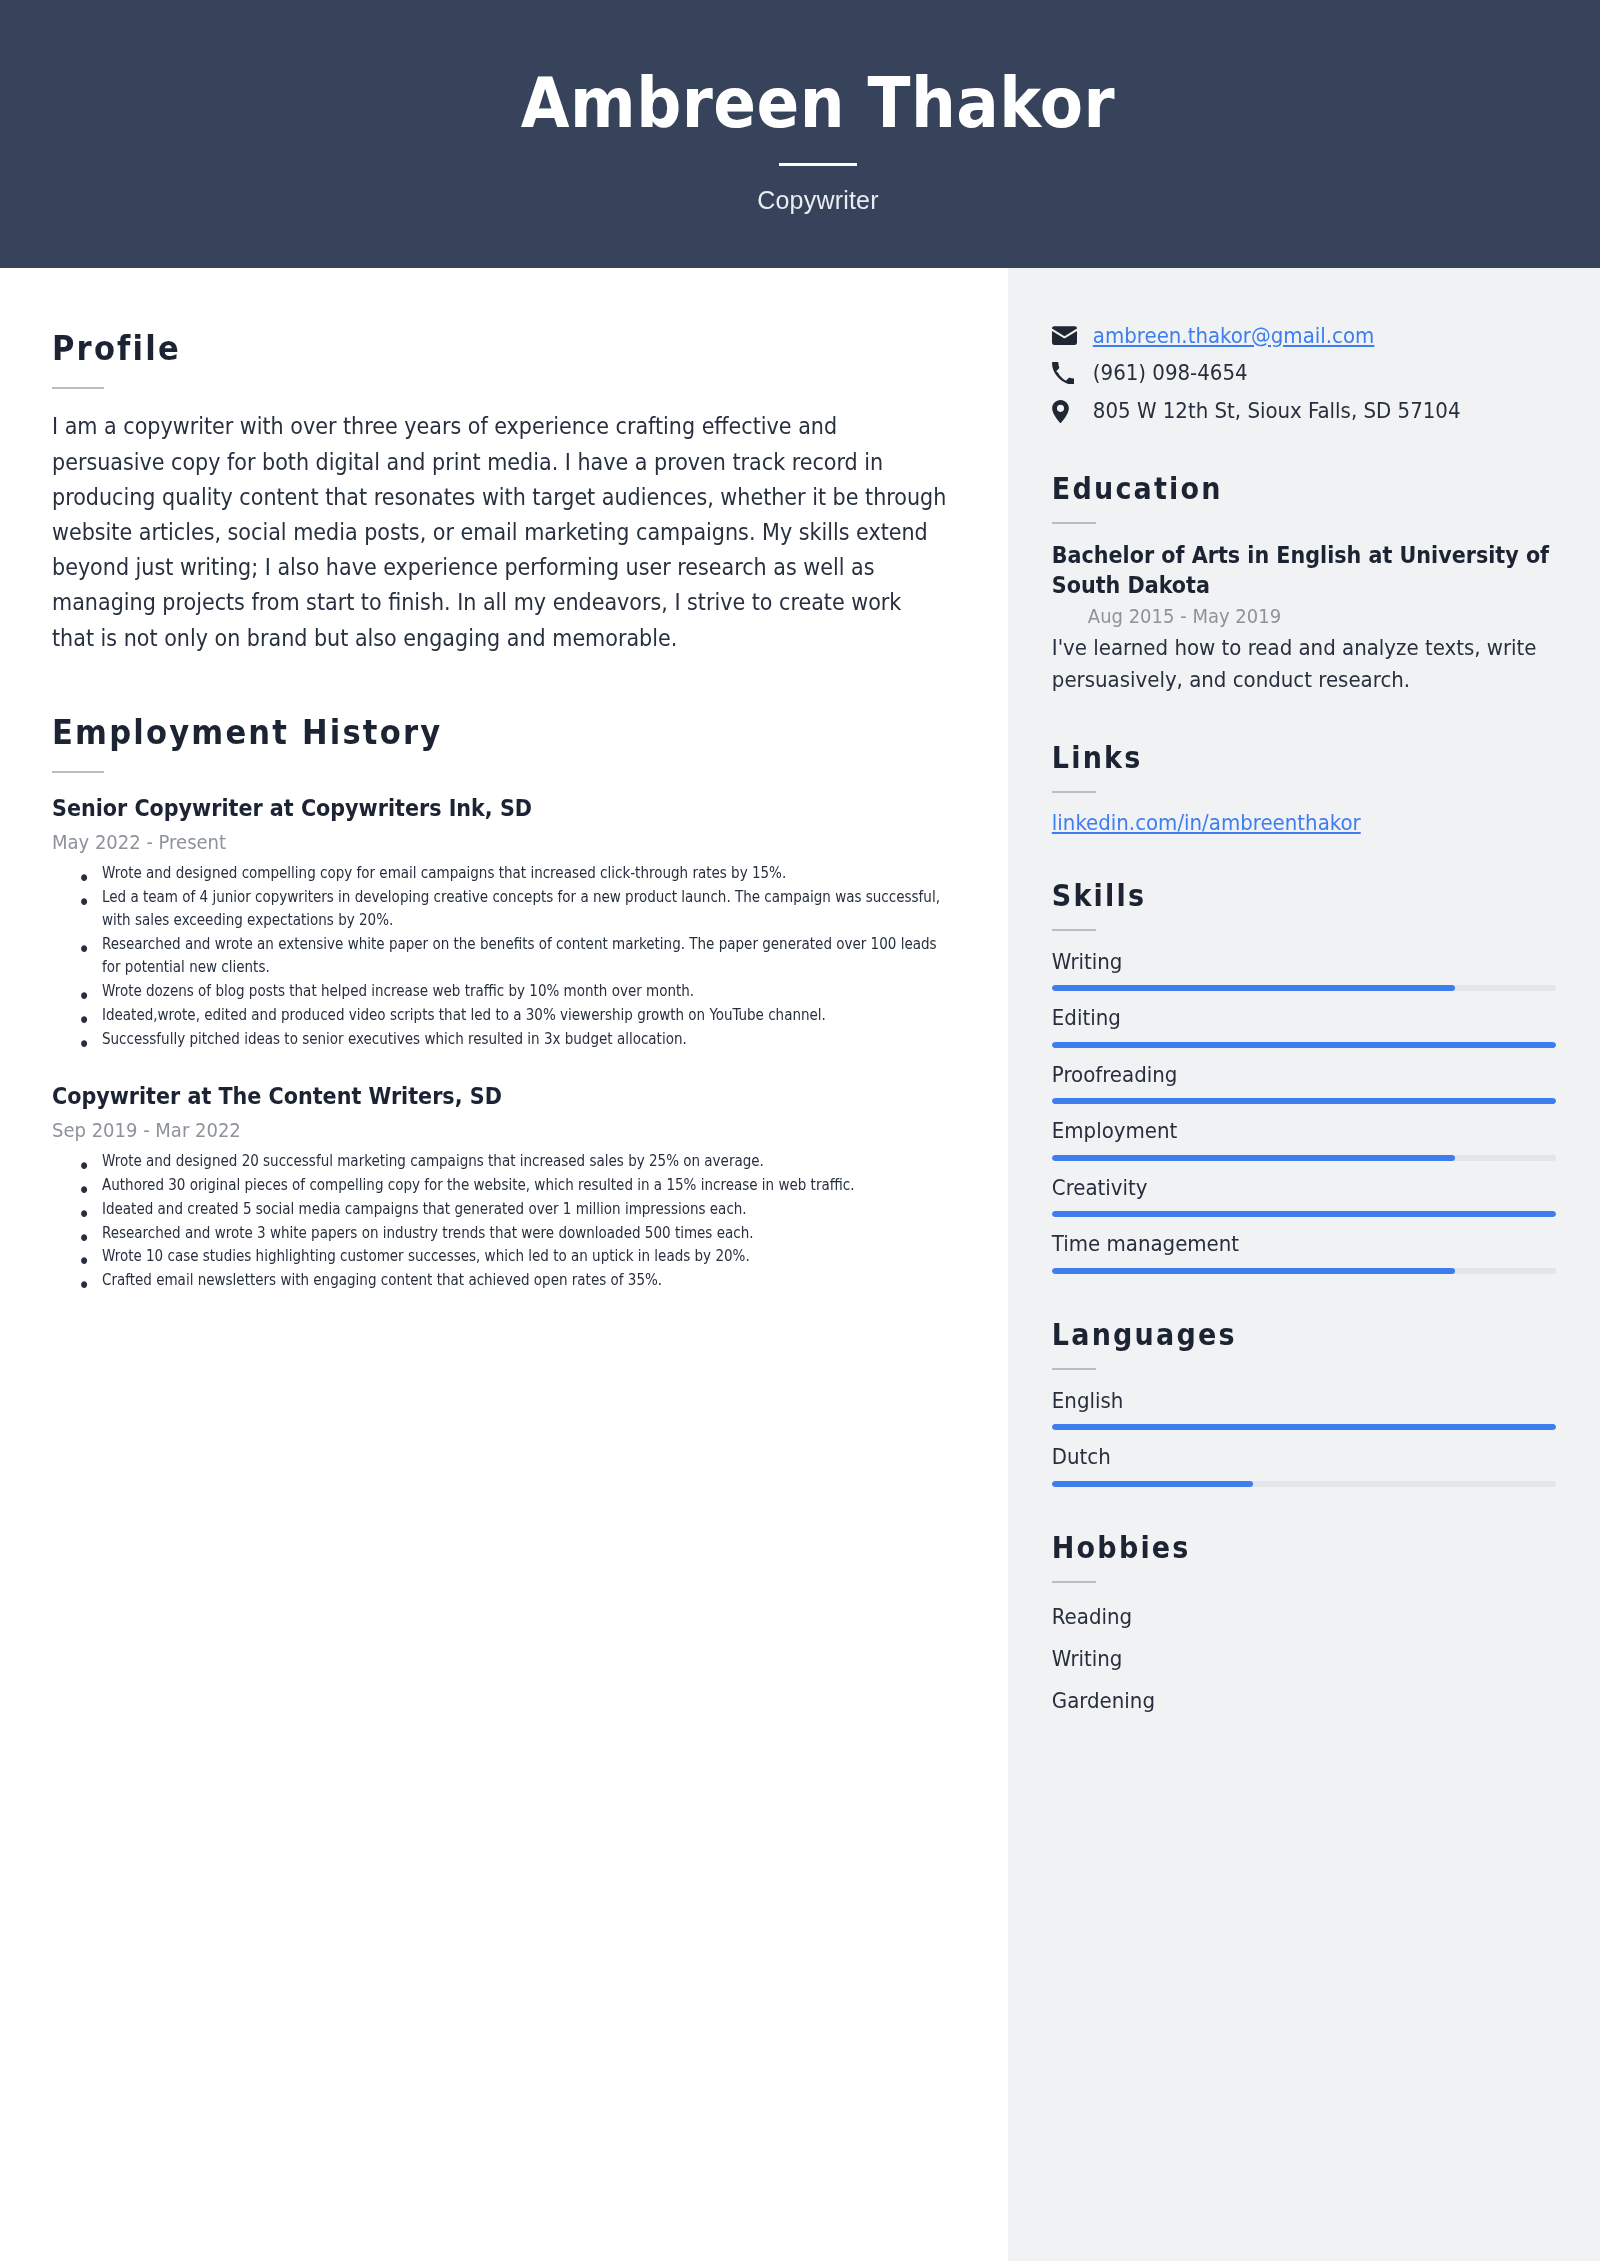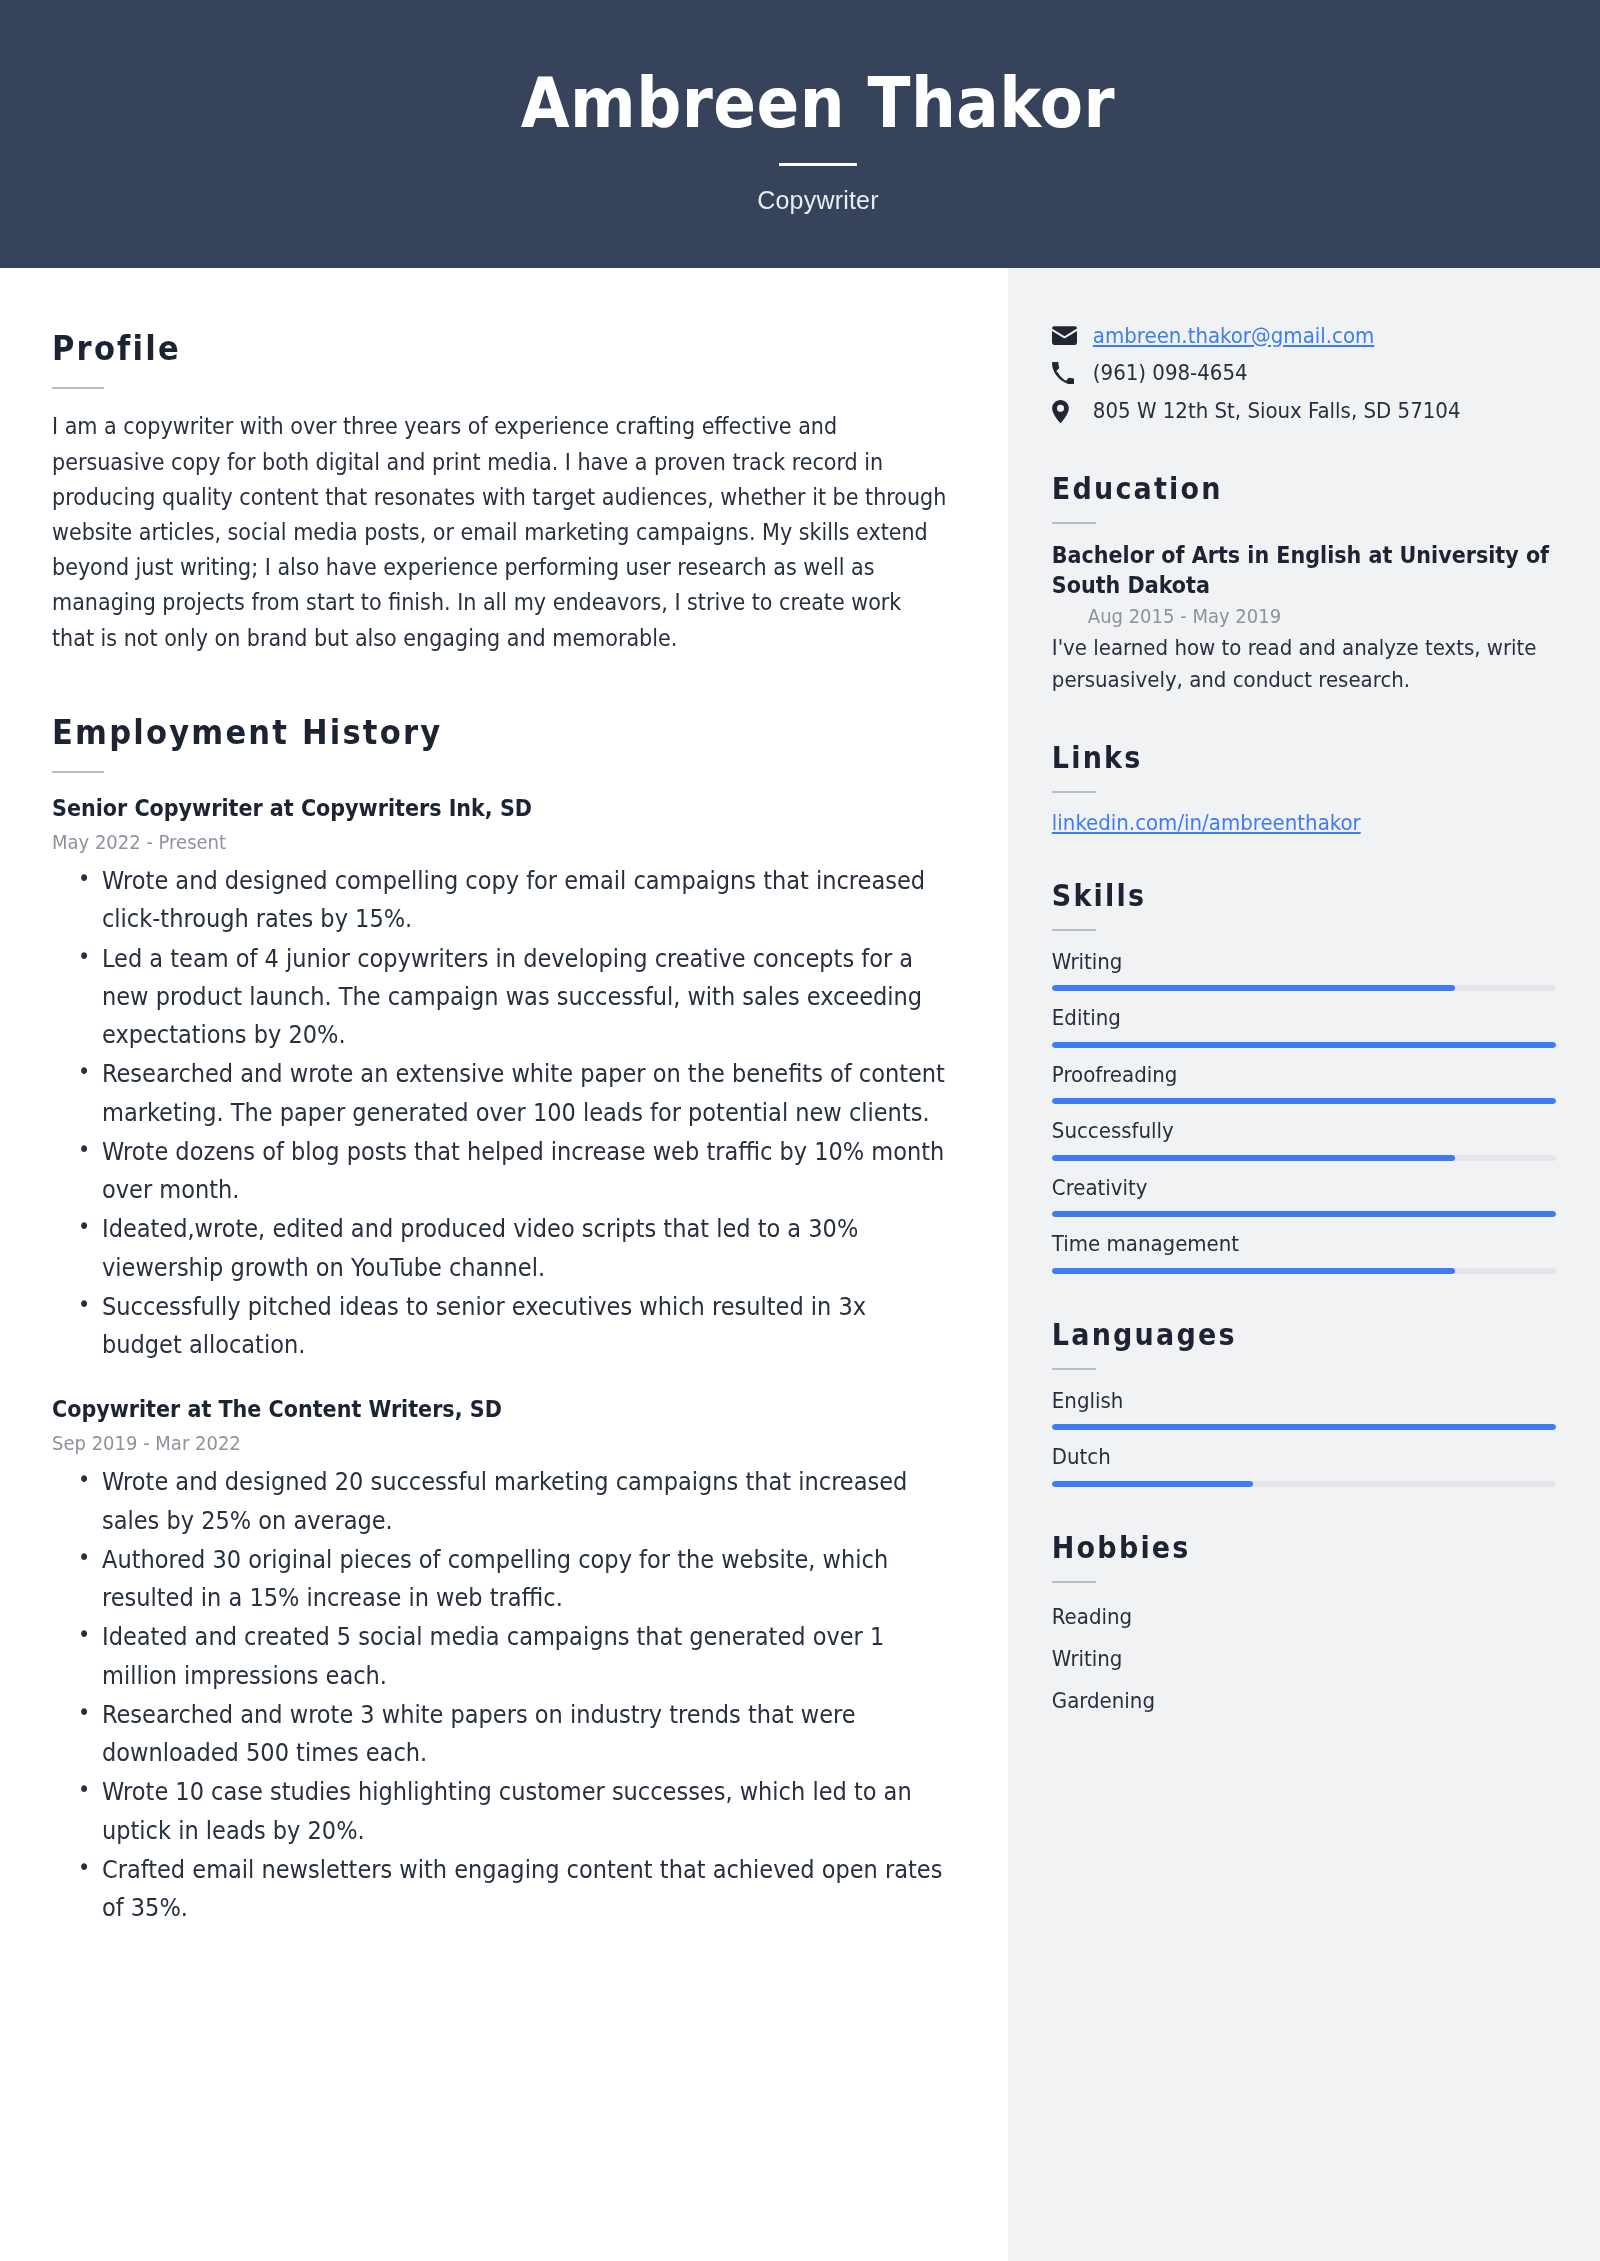--- a/index.html
+++ b/index.html
@@ -114,21 +114,21 @@
     line-height: 1.4;
     font-family: "DejaVu Sans Condensed", "Liberation Sans Narrow", "Liberation Sans", sans-serif;
   }
   ul.bullets {
     margin: 6px 0 0 0;
     padding-left: 50px;
     list-style: none;
   }
   ul.bullets li {
     position: relative;
-    font-size: 25px;
+    font-size: 15px;
     line-height: 1.53;
     color: #27303f;
     margin-bottom: 1px;
     font-family: "DejaVu Sans Condensed", "Liberation Sans Narrow", "Liberation Sans", sans-serif;
   }
   ul.bullets li::before {
     content: "•";
     position: absolute;
     left: -24px;
     top: -1px;
@@ -344,21 +344,21 @@
                 <div class="bar-fill" style="width: 100%;"></div>
               </div>
             </div>
             <div class="skill-item">
               <div class="skill-label">Proofreading</div>
               <div class="bar-track">
                 <div class="bar-fill" style="width: 100%;"></div>
               </div>
             </div>
             <div class="skill-item">
-              <div class="skill-label">Successfully</div>
+              <div class="skill-label">Employment</div>
               <div class="bar-track">
                 <div class="bar-fill" style="width: 80%;"></div>
               </div>
             </div>
             <div class="skill-item">
               <div class="skill-label">Creativity</div>
               <div class="bar-track">
                 <div class="bar-fill" style="width: 100%;"></div>
               </div>
             </div>

